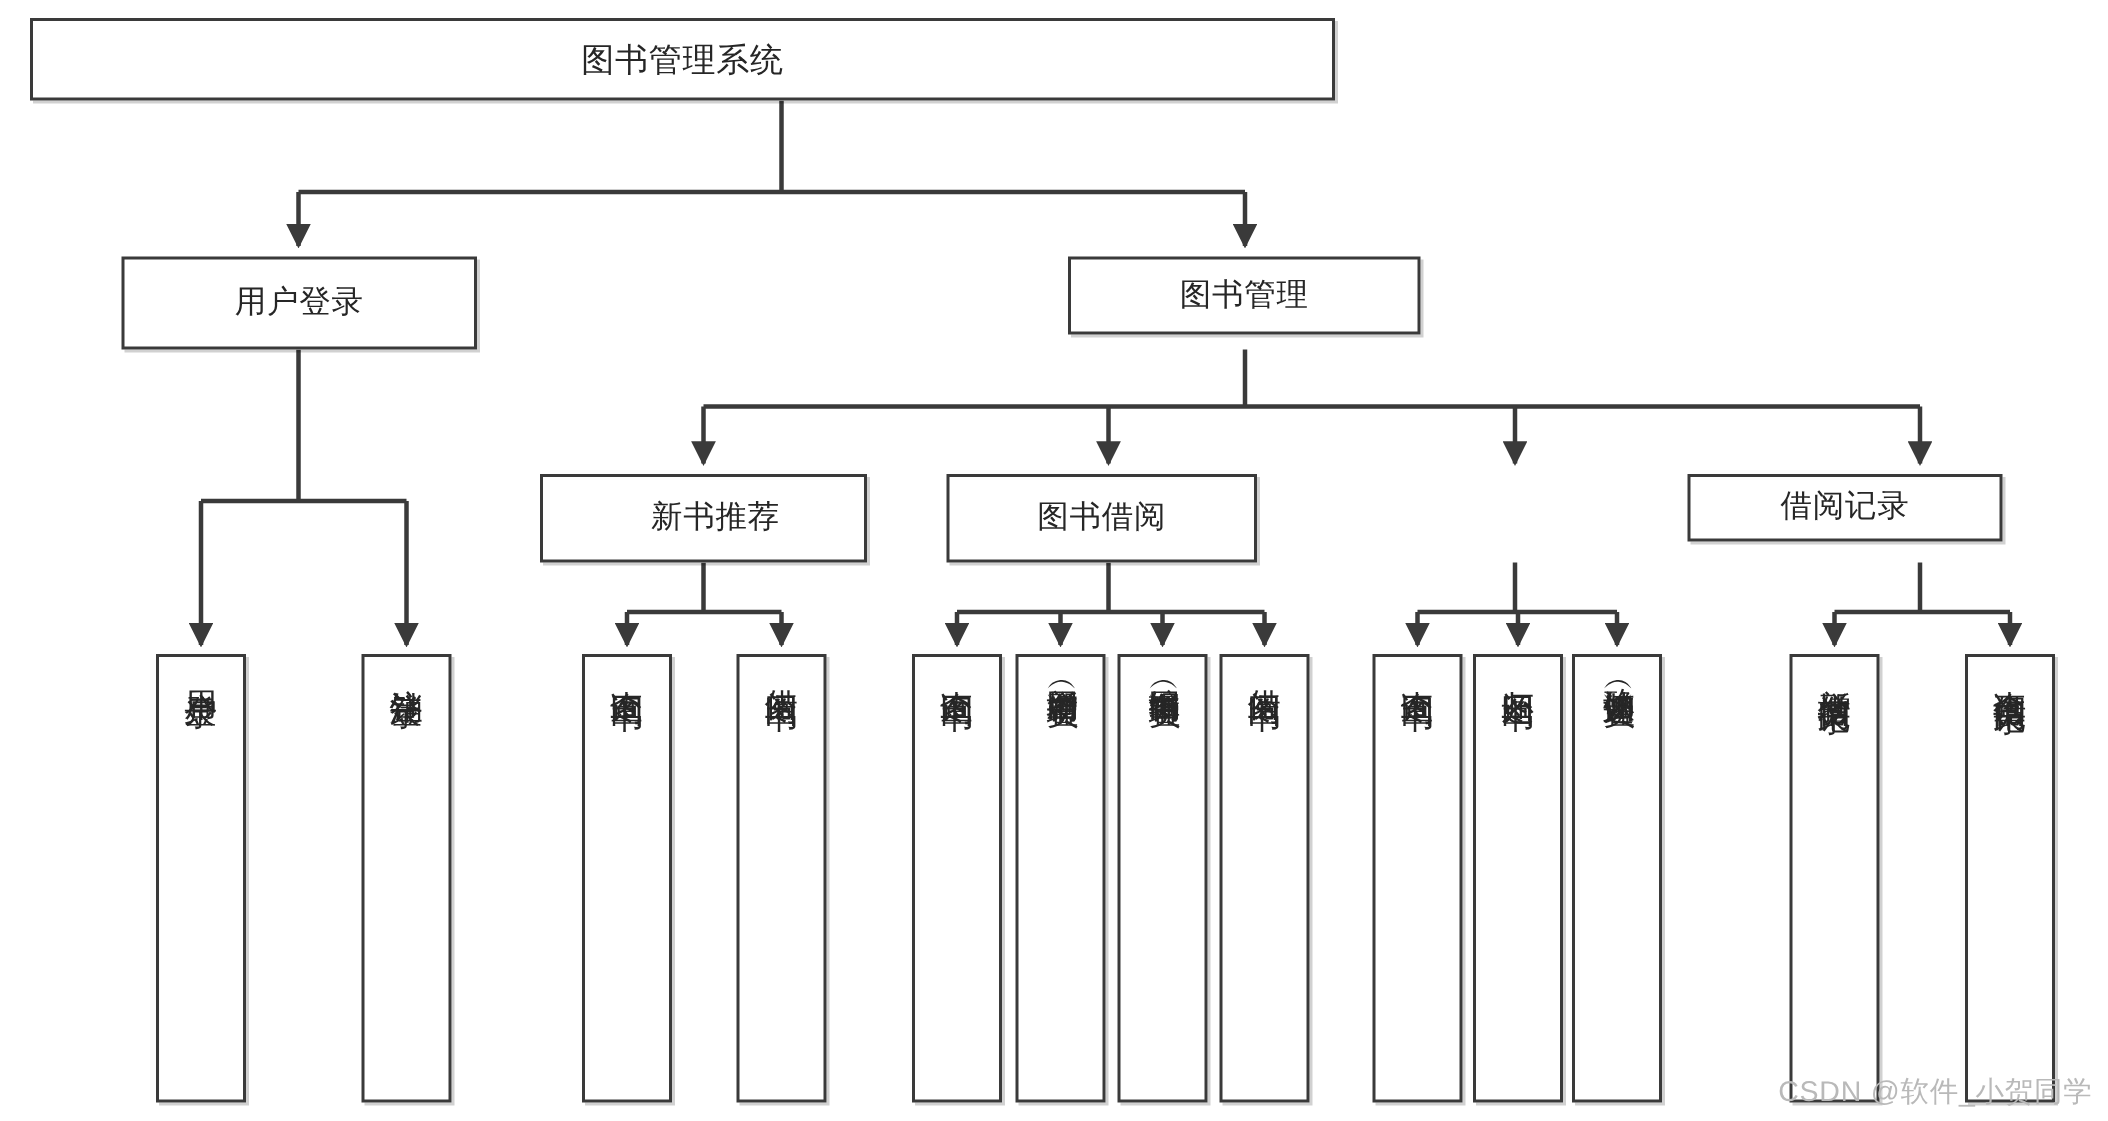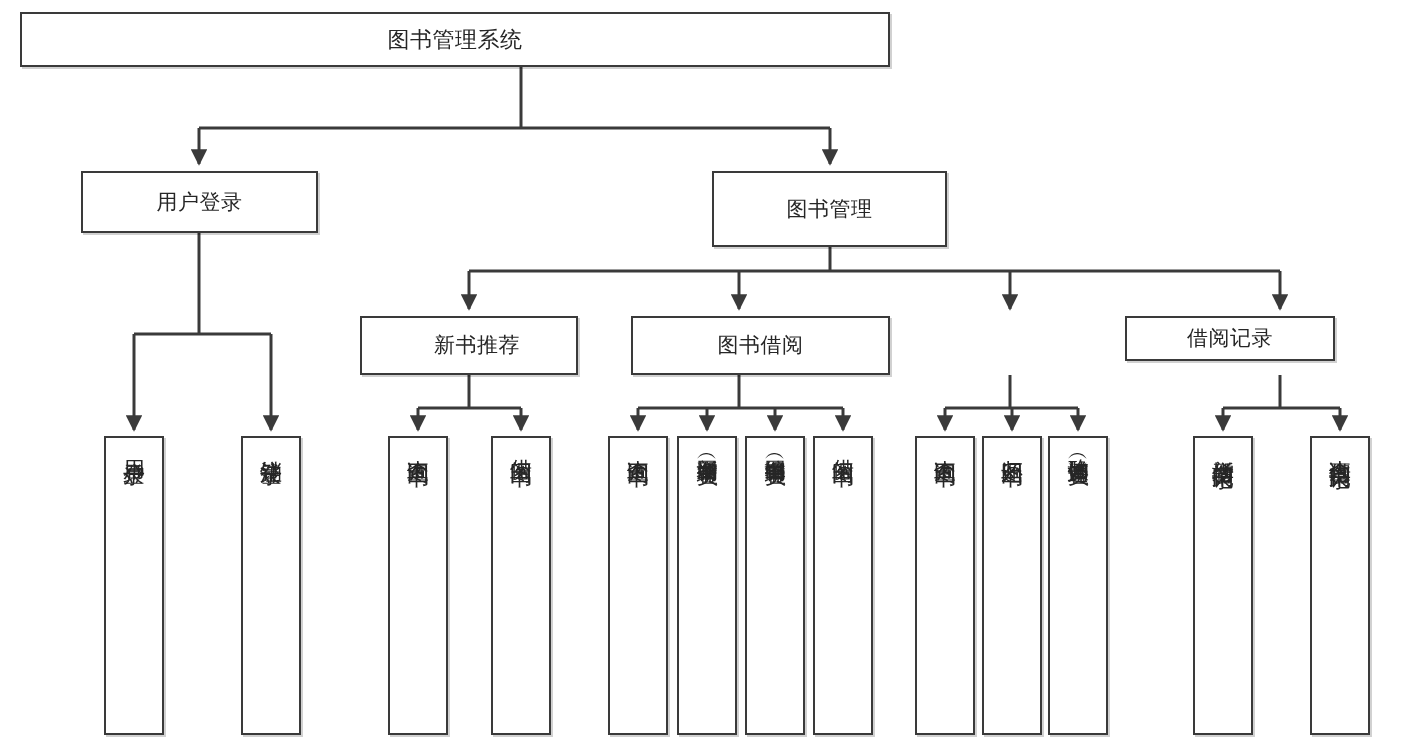--- a/index.html
+++ b/index.html
@@ -136,29 +136,29 @@
   </svg>
 
   <div class="node root" style="left:20px; top:12px; width:870px; height:55px;">
     <span class="label">图书管理系统</span>
   </div>
 
   <div class="node level1" style="left:81px; top:171px; width:237px; height:62px;">
     <span class="label">用户登录</span>
   </div>
 
-  <div class="node level1" style="left:712px; top:171px; width:235px; height:76px;">
+  <div class="node level1" style="left:712px; top:171px; width:235px; height:52px;">
     <span class="label">图书管理</span>
   </div>
 
   <div class="node level2" style="left:360px; top:316px; width:218px; height:59px;padding-left:16px;">
     <span class="label">新书推荐</span>
   </div>
 
-  <div class="node level2" style="left:631px; top:316px; width:259px; height:59px;">
+  <div class="node level2" style="left:631px; top:316px; width:207px; height:59px;">
     <span class="label">图书借阅</span>
   </div>
 
 
   <div class="node level2" style="left:1125px; top:316px; width:210px; height:45px;justify-content:center;">
     <span class="label">借阅记录</span>
   </div>
 
   <div class="node leaf" style="left:104px; top:436px; width:60px; height:299px;">
     <span class="label">用户登录</span>
@@ -197,13 +197,14 @@
     <span class="label">确认归还（管理员）</span>
   </div>
 
   <div class="node leaf" style="left:1193px; top:436px; width:60px; height:299px;">
     <span class="label">新增借阅记录</span>
   </div>
   <div class="node leaf" style="left:1310px; top:436px; width:60px; height:299px;">
     <span class="label">查询借阅记录</span>
   </div>
 
+  <div id="watermark">CSDN @软件_小贺同学</div>
 </div>
 
 </body></html>

